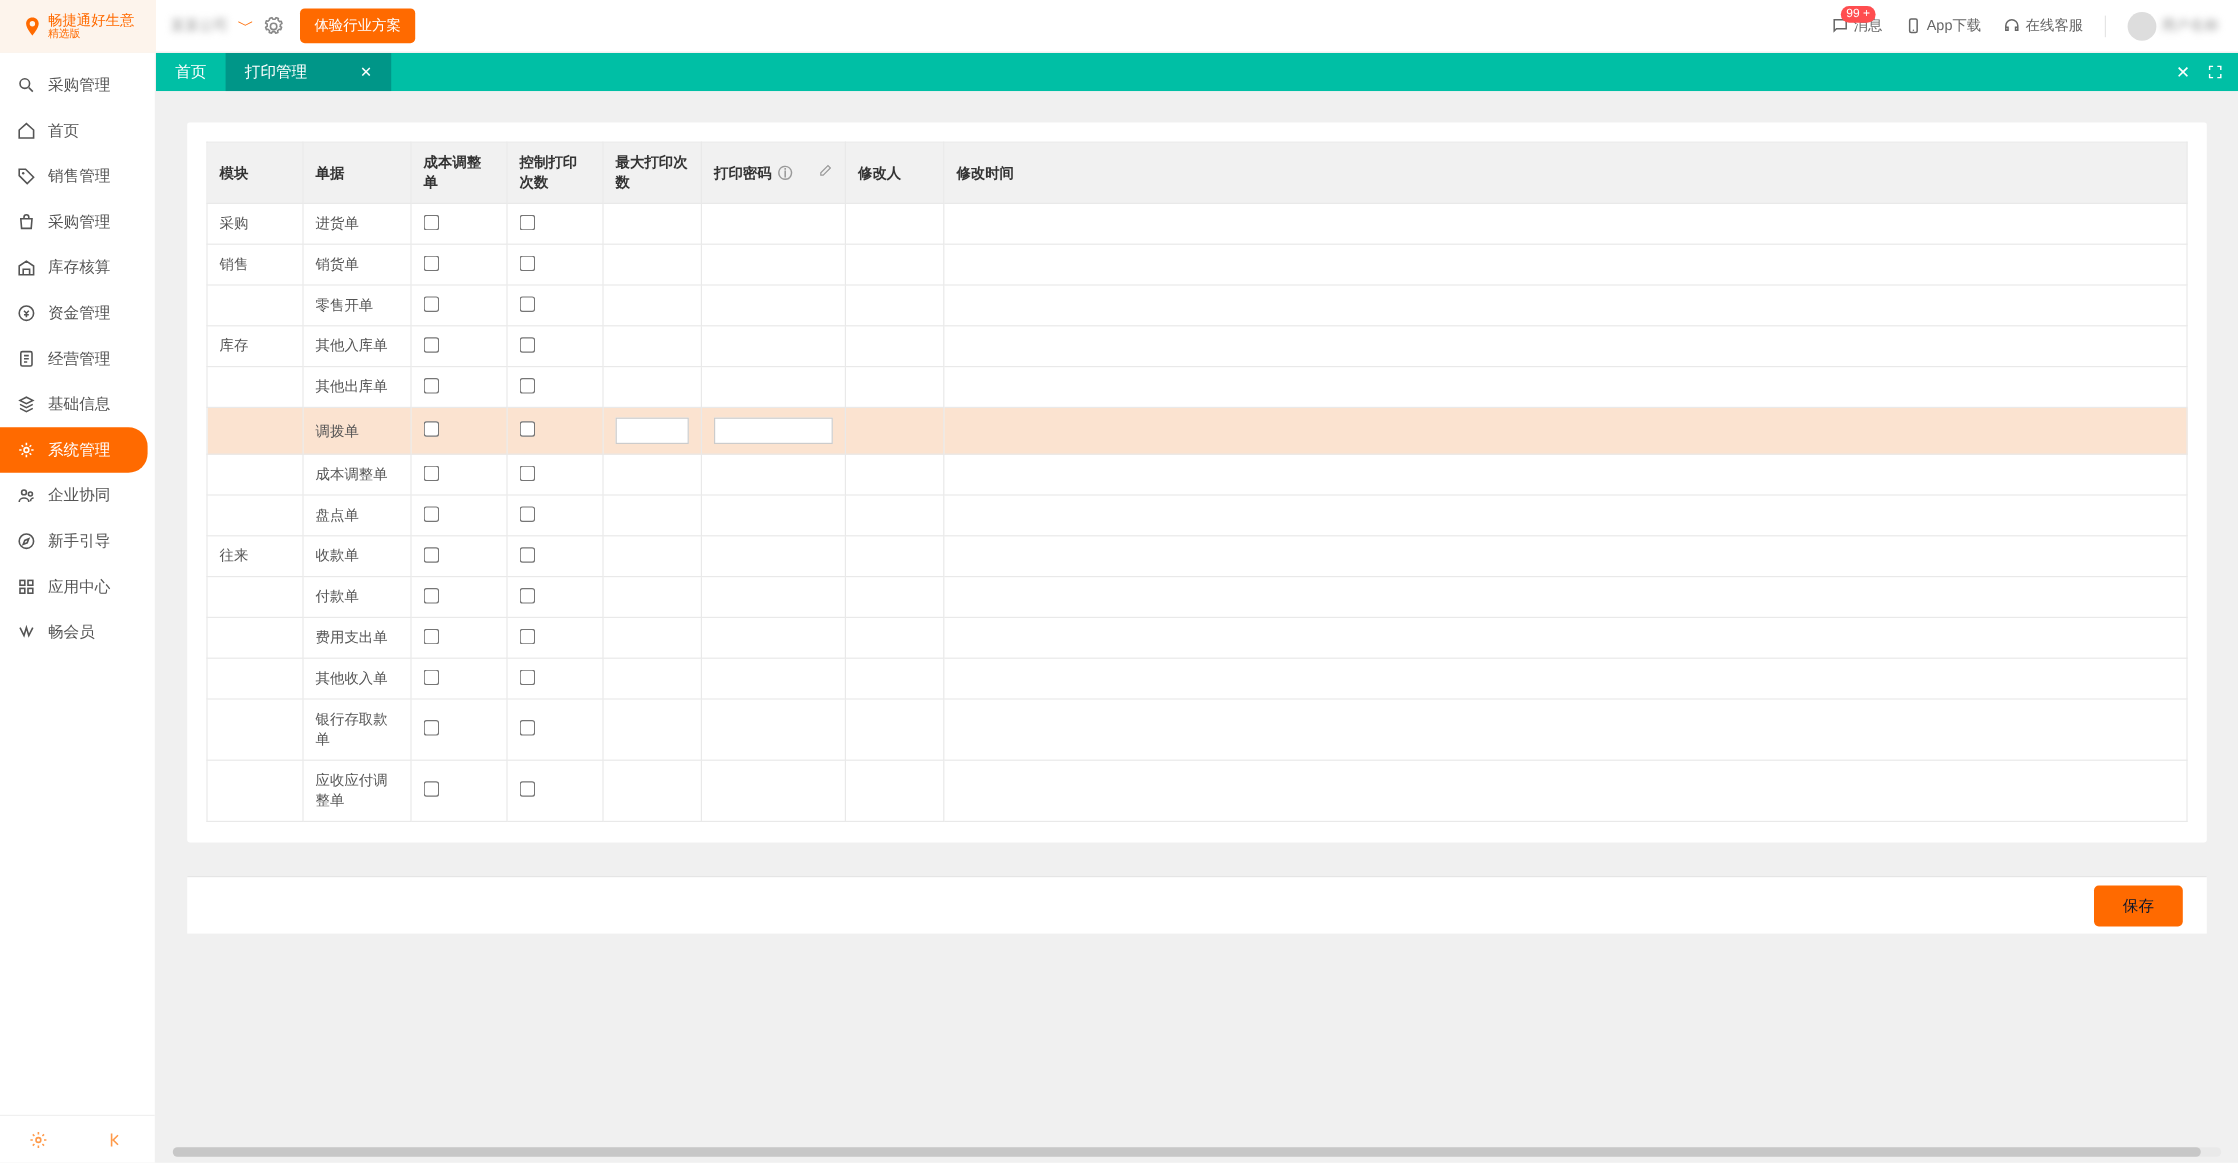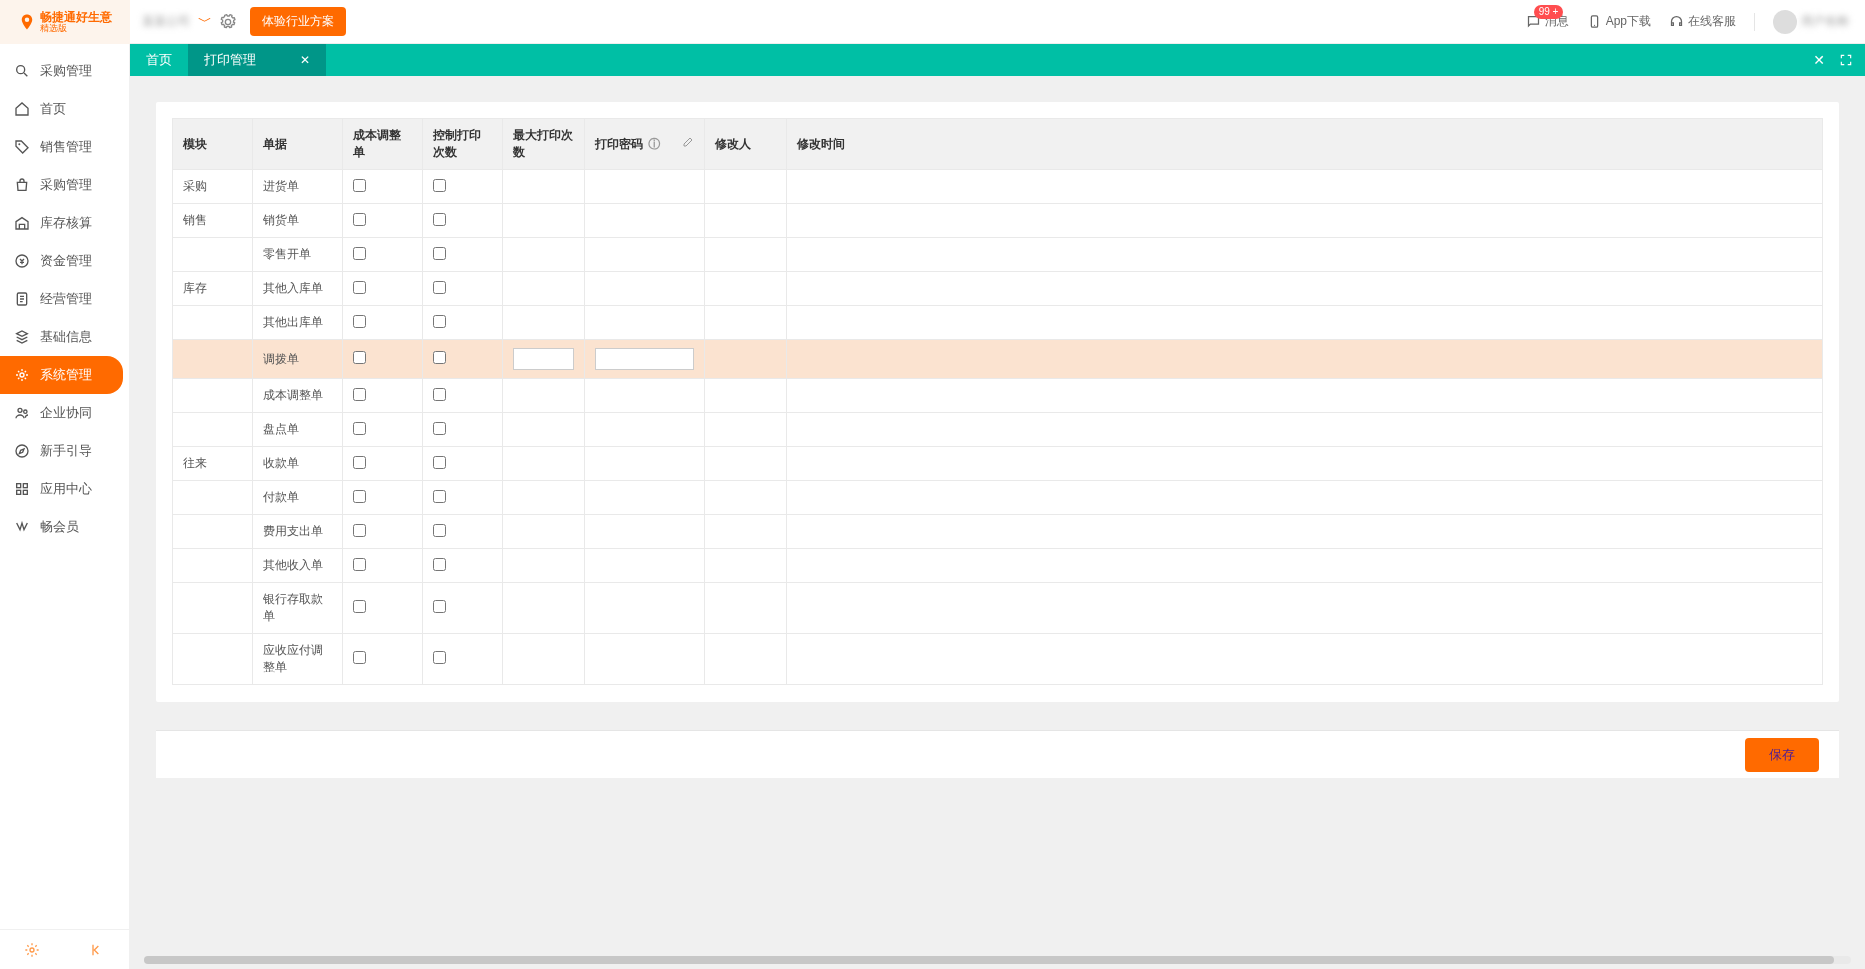--- a/index.html
+++ b/index.html
@@ -3,21 +3,21 @@
 <meta charset="utf-8">
 <style>
 * { margin: 0; padding: 0; box-sizing: border-box; }
 body { font-family: "Microsoft YaHei", -apple-system, sans-serif; font-size: 12px; color: #333; background: #f0f0f0; overflow: hidden; }
 
 
 .header { height: 44px; background: #fff; display: flex; align-items: center; padding: 0 16px 0 0; border-bottom: 1px solid #eee; position: relative; }
 .logo-area { width: 130px; height: 44px; background: #fdf4ec; display: flex; align-items: center; justify-content: center; gap: 4px; }
 .logo-icon { width: 18px; height: 18px; }
 .logo-text { display: flex; flex-direction: column; line-height: 1; }
-.logo-main { font-size: 12px; font-weight: 700; color: #ff6a00; }
+.logo-main { font-size: 12px; font-weight: 400; color: #ff6a00; }
 .logo-sub { font-size: 9px; color: #ff6a00; margin-top: 1px; }
 .org-area { display: flex; align-items: center; gap: 8px; margin-left: 12px; }
 .org-name { color: #999; filter: blur(3px); }
 .chevron { color: #ff6a00; font-size: 14px; }
 .gear-btn { color: #888; font-size: 15px; margin-left: 8px; cursor: pointer; }
 .plan-btn { margin-left: 14px; background: #ff6a00; color: #fff; border: none; border-radius: 4px; padding: 6px 12px; font-size: 12px; cursor: pointer; }
 .header-right { margin-left: auto; display: flex; align-items: center; gap: 18px; }
 .hr-item { display: flex; align-items: center; gap: 4px; color: #666; cursor: pointer; position: relative; }
 .badge { position: absolute; top: -8px; left: 8px; background: #ff4d4f; color: #fff; font-size: 10px; padding: 0 5px; border-radius: 8px; line-height: 14px; }
 .divider-v { width: 1px; height: 18px; background: #e5e5e5; }
@@ -59,21 +59,21 @@
 .tbl .col-pwd { width: 120px; }
 .tbl .col-user { width: 82px; }
 .tbl tr.hl td { background: #fbe3d0; }
 .tbl tr.hl td input[type=text] { width: 100%; height: 22px; border: 1px solid #ccc; background: #fff; padding: 0 4px; }
 .chk { width: 13px; height: 13px; cursor: pointer; }
 .help-ic { color: #999; margin-left: 2px; }
 .edit-ic { float: right; color: #999; }
 
 
 .footer-bar { height: 48px; background: #fff; border-top: 1px solid #e5e5e5; display: flex; align-items: center; justify-content: flex-end; padding: 0 20px; margin-top: 28px; }
-.save-btn { background: #ff6a00; color: #4c1d95; border: none; border-radius: 4px; padding: 8px 24px; font-size: 13px; cursor: pointer; }
+.save-btn { background: #ff6a00; color: #0f172a; border: none; border-radius: 4px; padding: 8px 24px; font-size: 13px; cursor: pointer; }
 
 
 .hscroll { height: 10px; background: transparent; display: flex; align-items: center; margin: 4px 14px 4px 14px; }
 .hscroll-track { flex: 1; height: 8px; background: #e9e9e9; border-radius: 4px; position: relative; }
 .hscroll-thumb { position: absolute; left: 0; top: 0; bottom: 0; width: 99%; background: #c7c7c7; border-radius: 4px; }
 
 svg { display: block; }
 </style>
 </head>
 <body>

